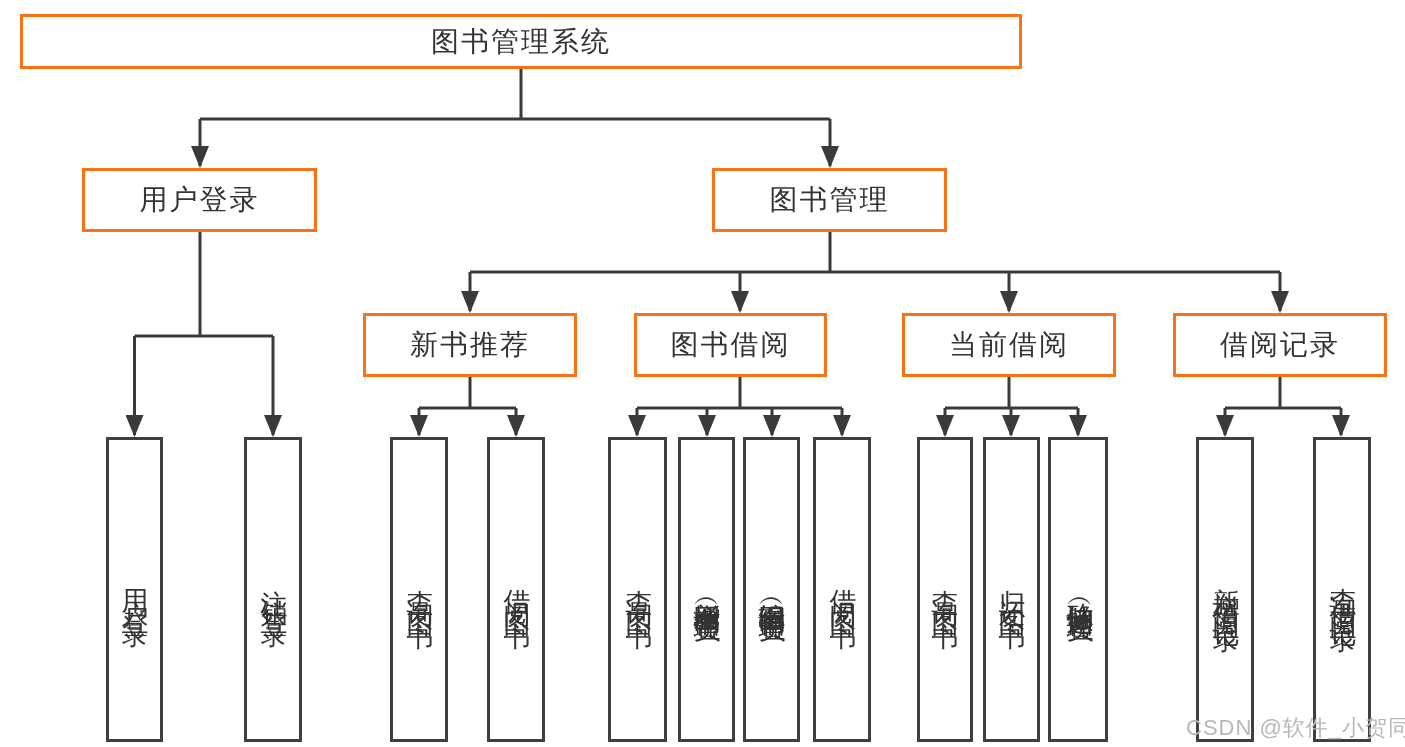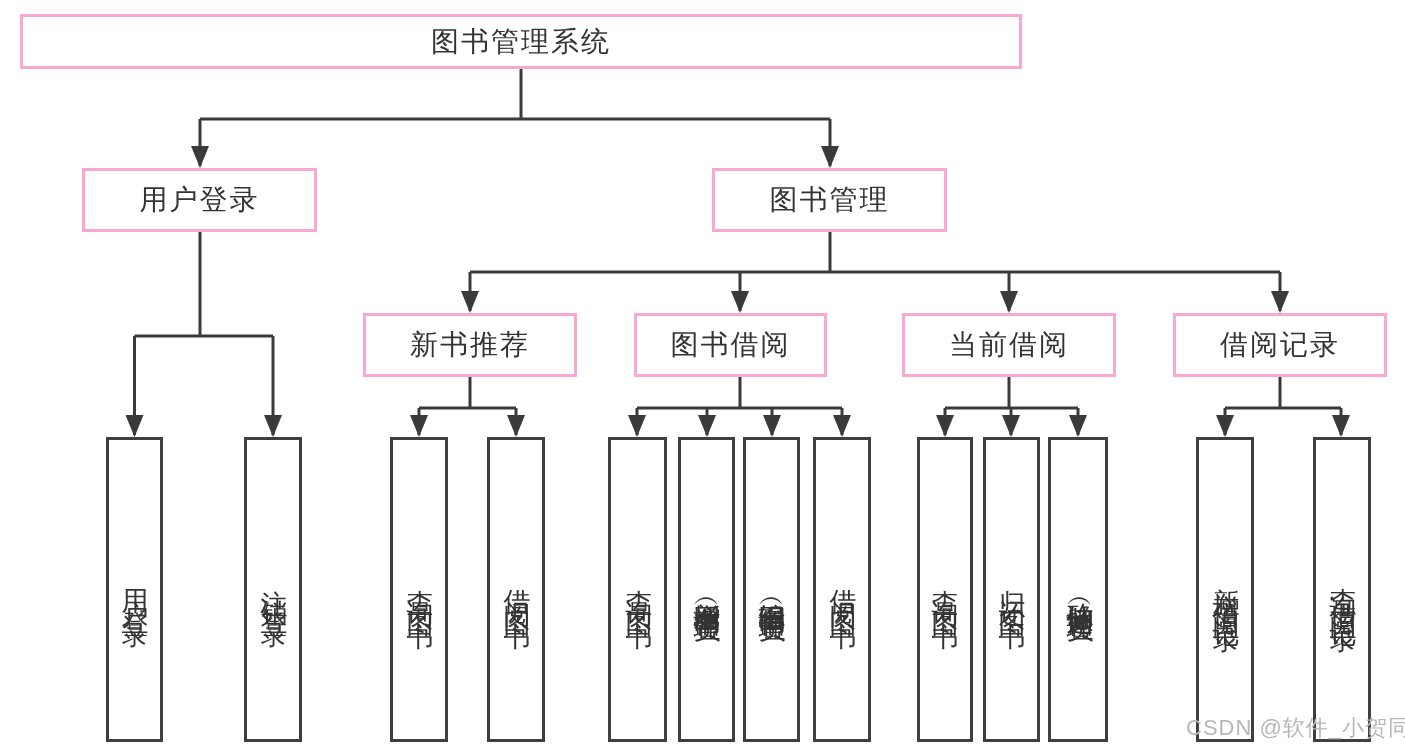--- a/index.html
+++ b/index.html
@@ -14,21 +14,21 @@
   #connectors {
     position: absolute;
     left: 0; top: 0;
     width: 1405px; height: 747px;
     pointer-events: none;
   }
   .hbox {
     position: absolute;
     box-sizing: border-box;
     background: #ffffff;
-    border: 3px solid #f9a8d4;
+    border: 3px solid #f97316;
     display: flex;
     align-items: center;
     justify-content: center;
     font-size: 28px;
     letter-spacing: 2px;
     color: #333333;
     white-space: nowrap;
   }
   .vbox {
     position: absolute;

